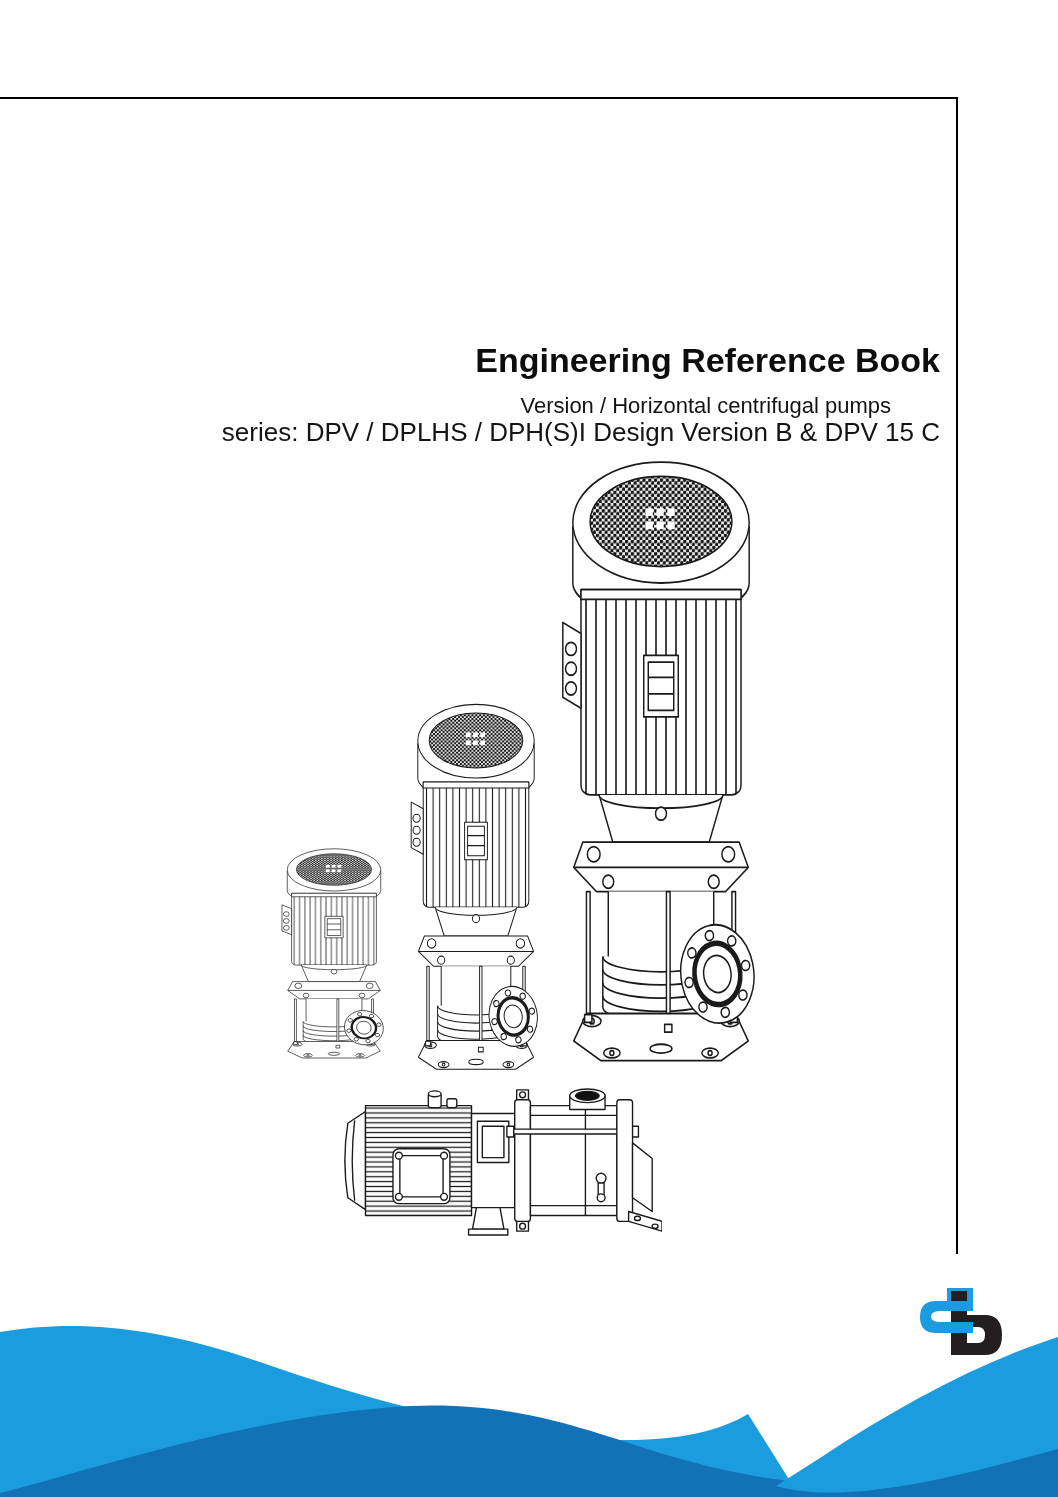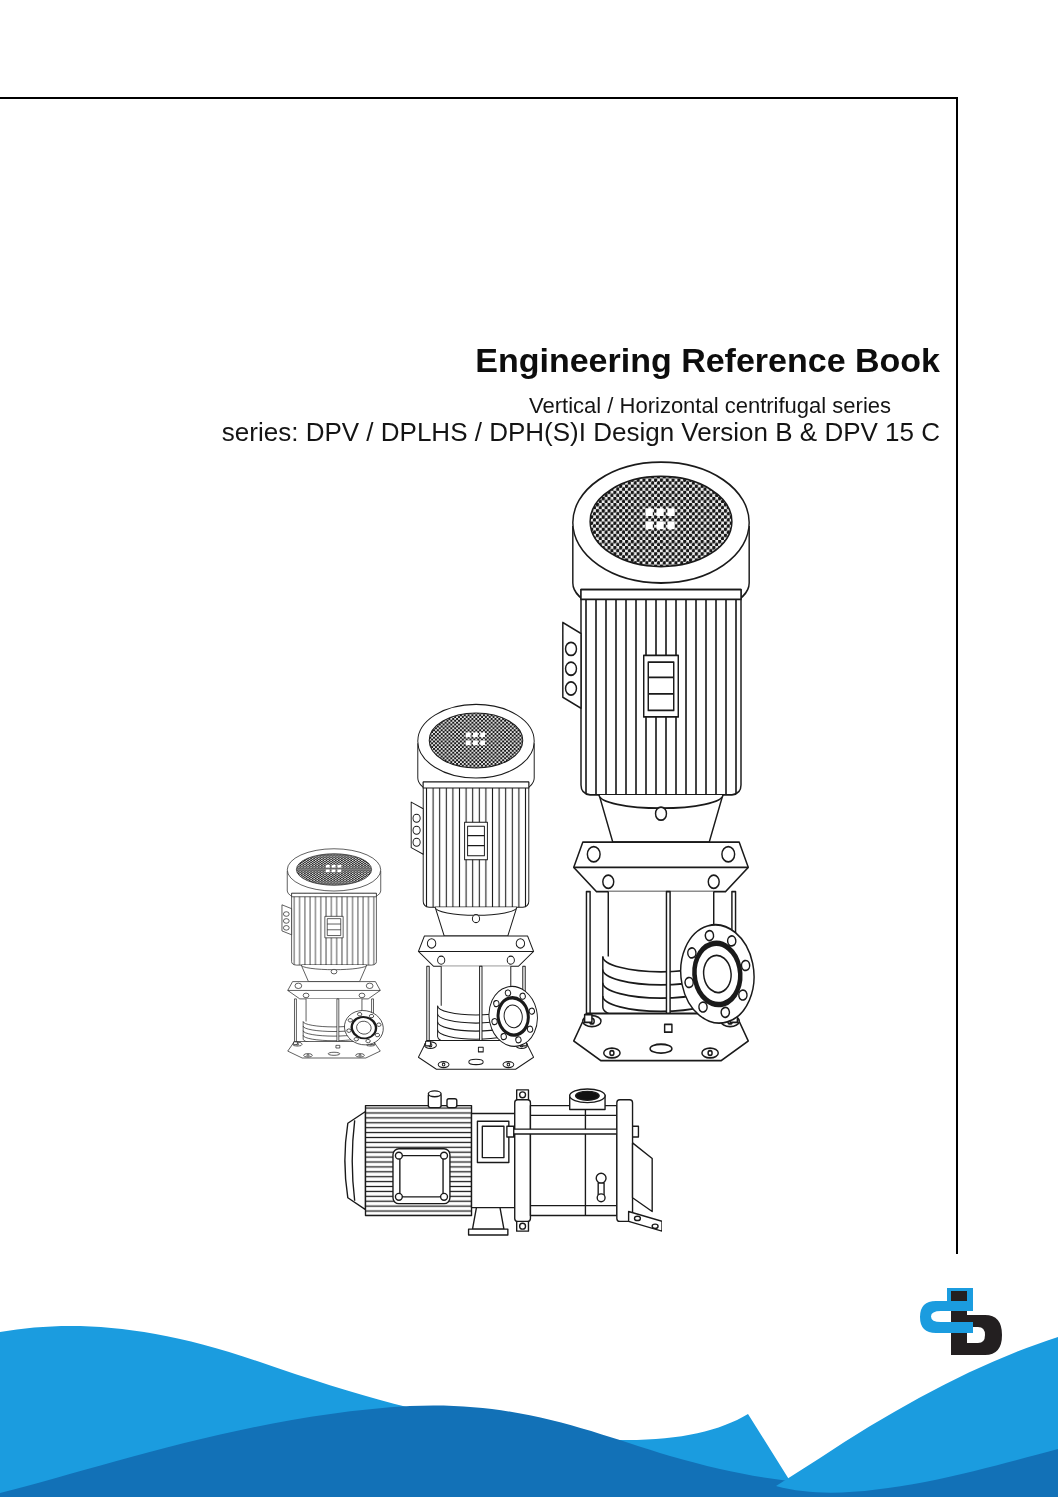--- a/index.html
+++ b/index.html
@@ -113,21 +113,21 @@
           <ellipse rx="15" ry="17"></ellipse>
         </g>
       </g>
     </defs>
   </svg>
 
   <div class="page-frame"></div>
 
   <div class="titles">
     <div class="doc-title">Engineering Reference Book</div>
-    <div class="doc-subtitle">Vertical / Horizontal centrifugal series</div>
+    <div class="doc-subtitle">Version / Horizontal centrifugal pumps</div>
     <div class="doc-series">series: DPV / DPLHS / DPH(S)I Design Version B &amp; DPV 15 C</div>
   </div>
 
   <svg class="abs pump-art" style="left:281px;top:848px;width:106px;height:215px" viewBox="0 0 220 560" preserveAspectRatio="none">
     <use href="#vpump"></use>
   </svg>
 
   <svg class="abs pump-art" style="left:410px;top:703px;width:132px;height:375px" viewBox="0 0 220 560" preserveAspectRatio="none">
     <use href="#vpump"></use>
   </svg>

